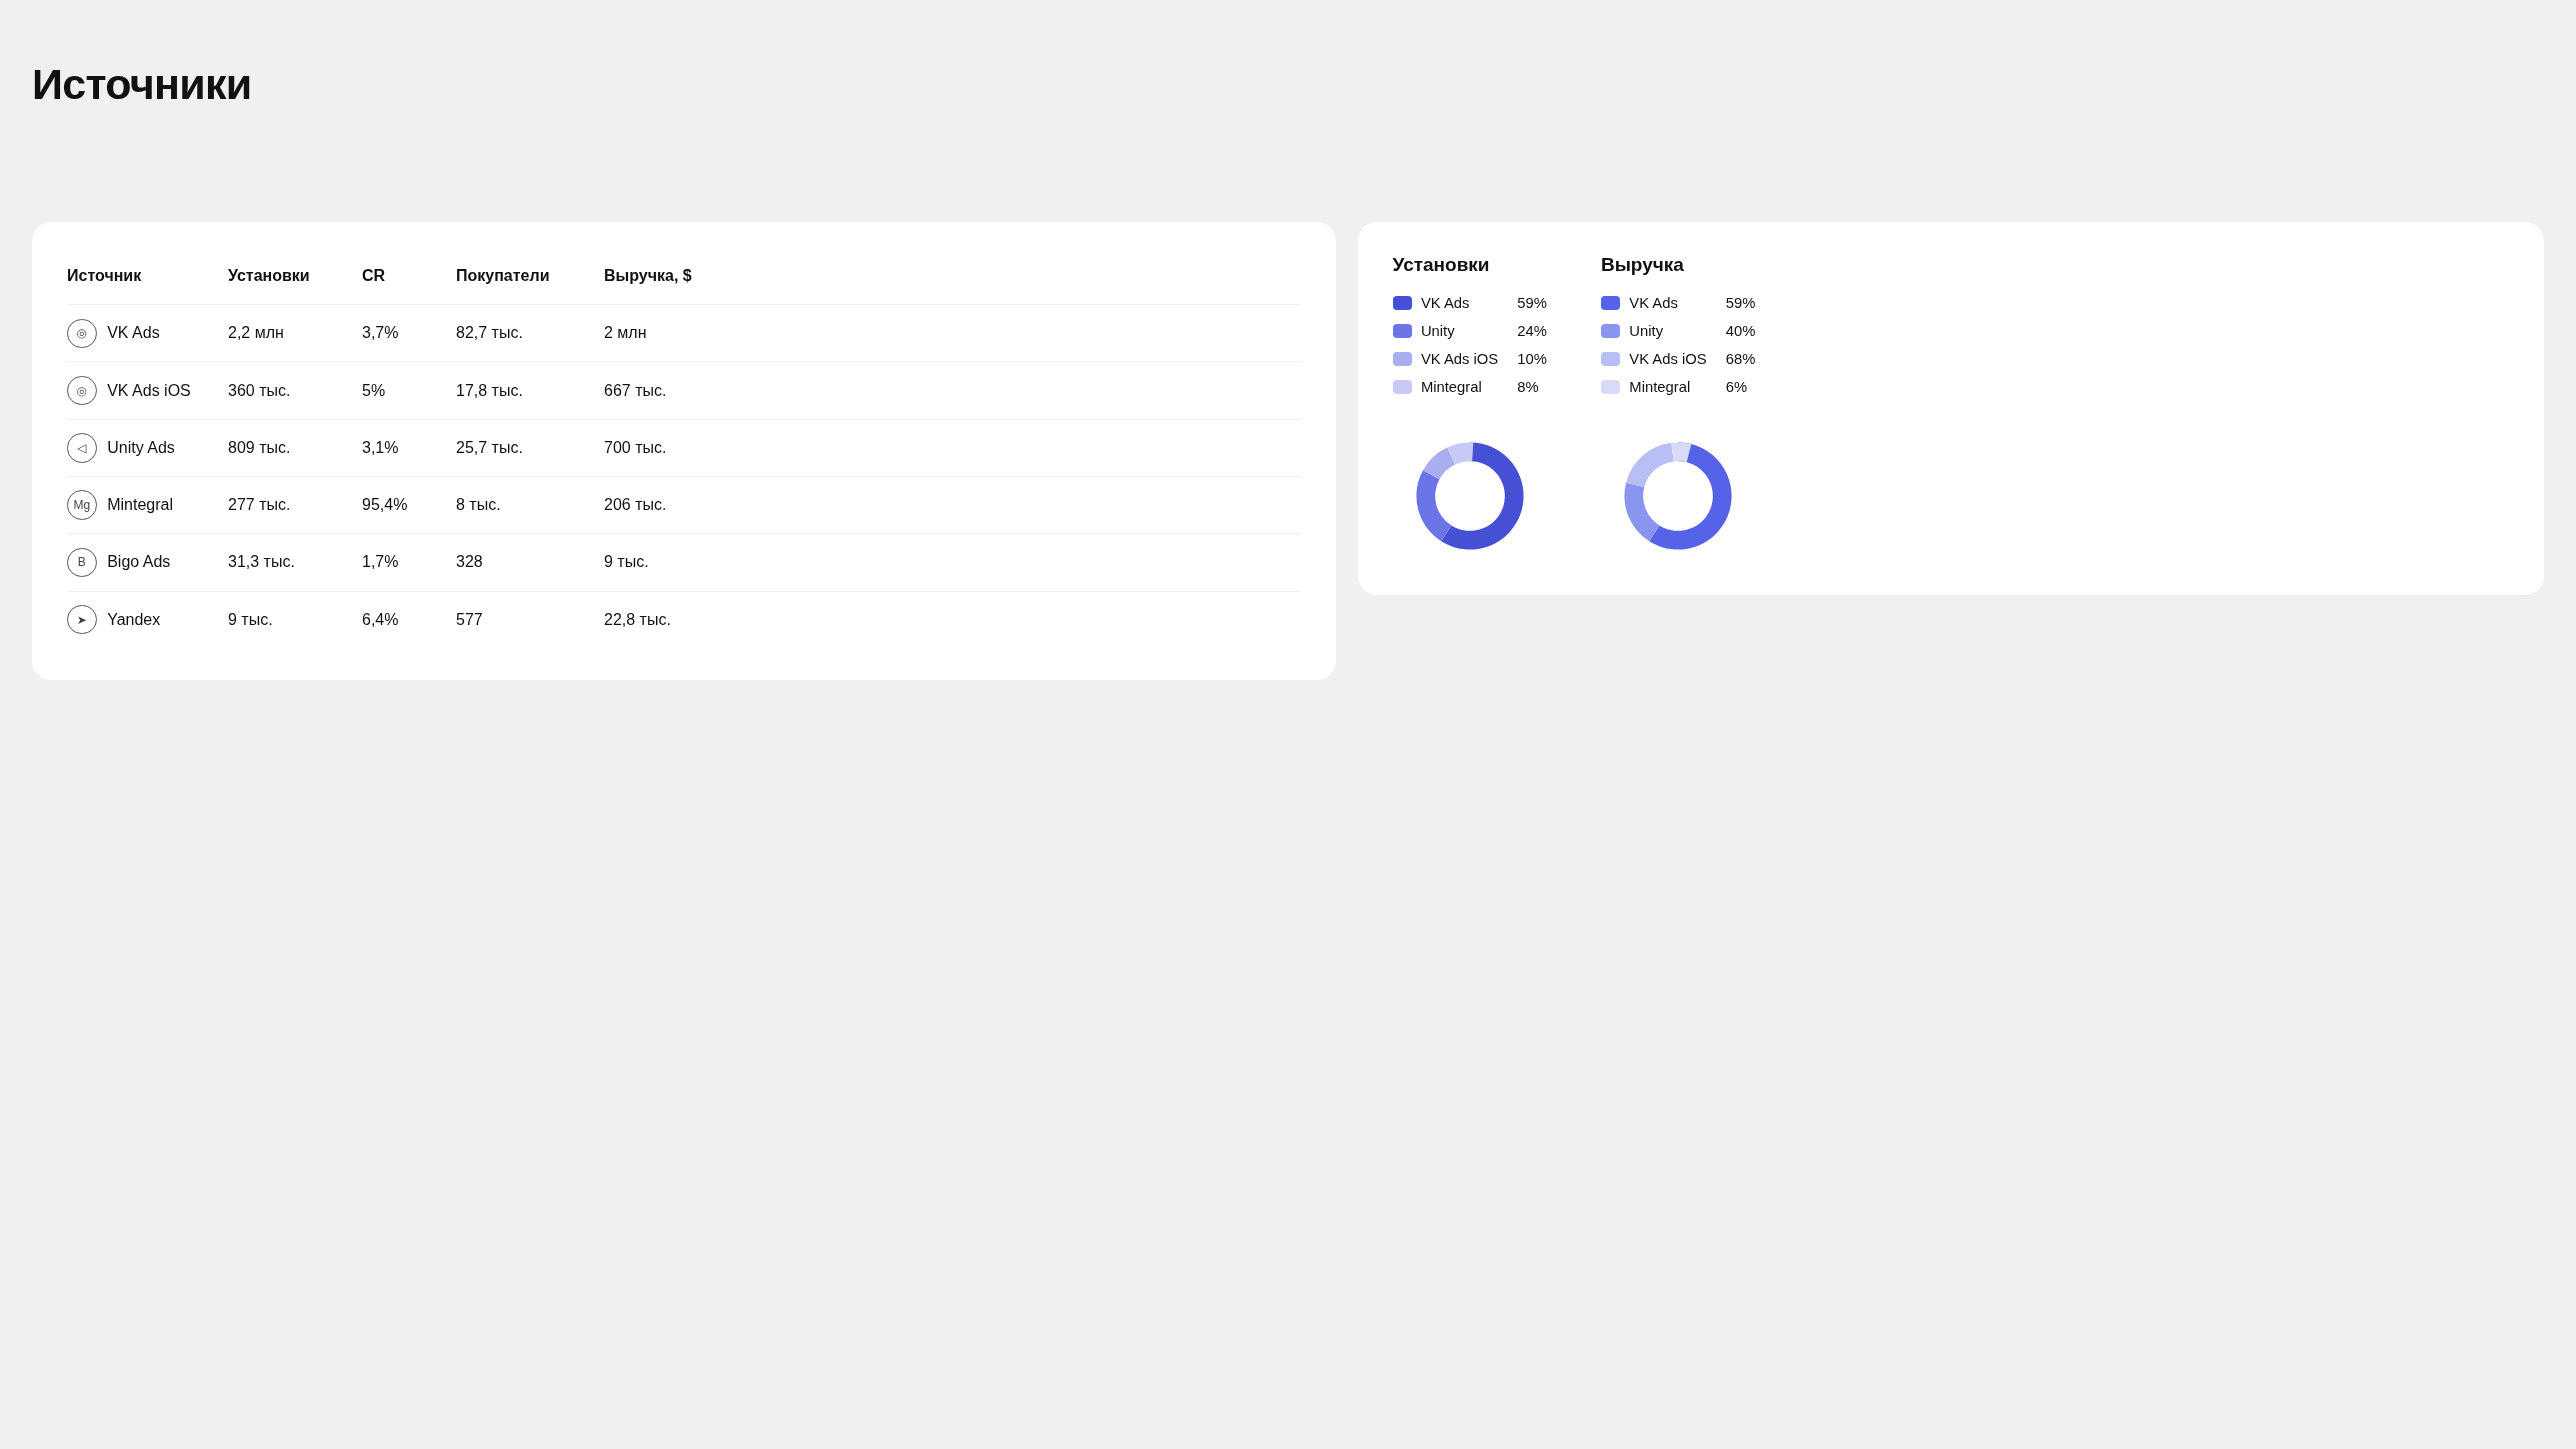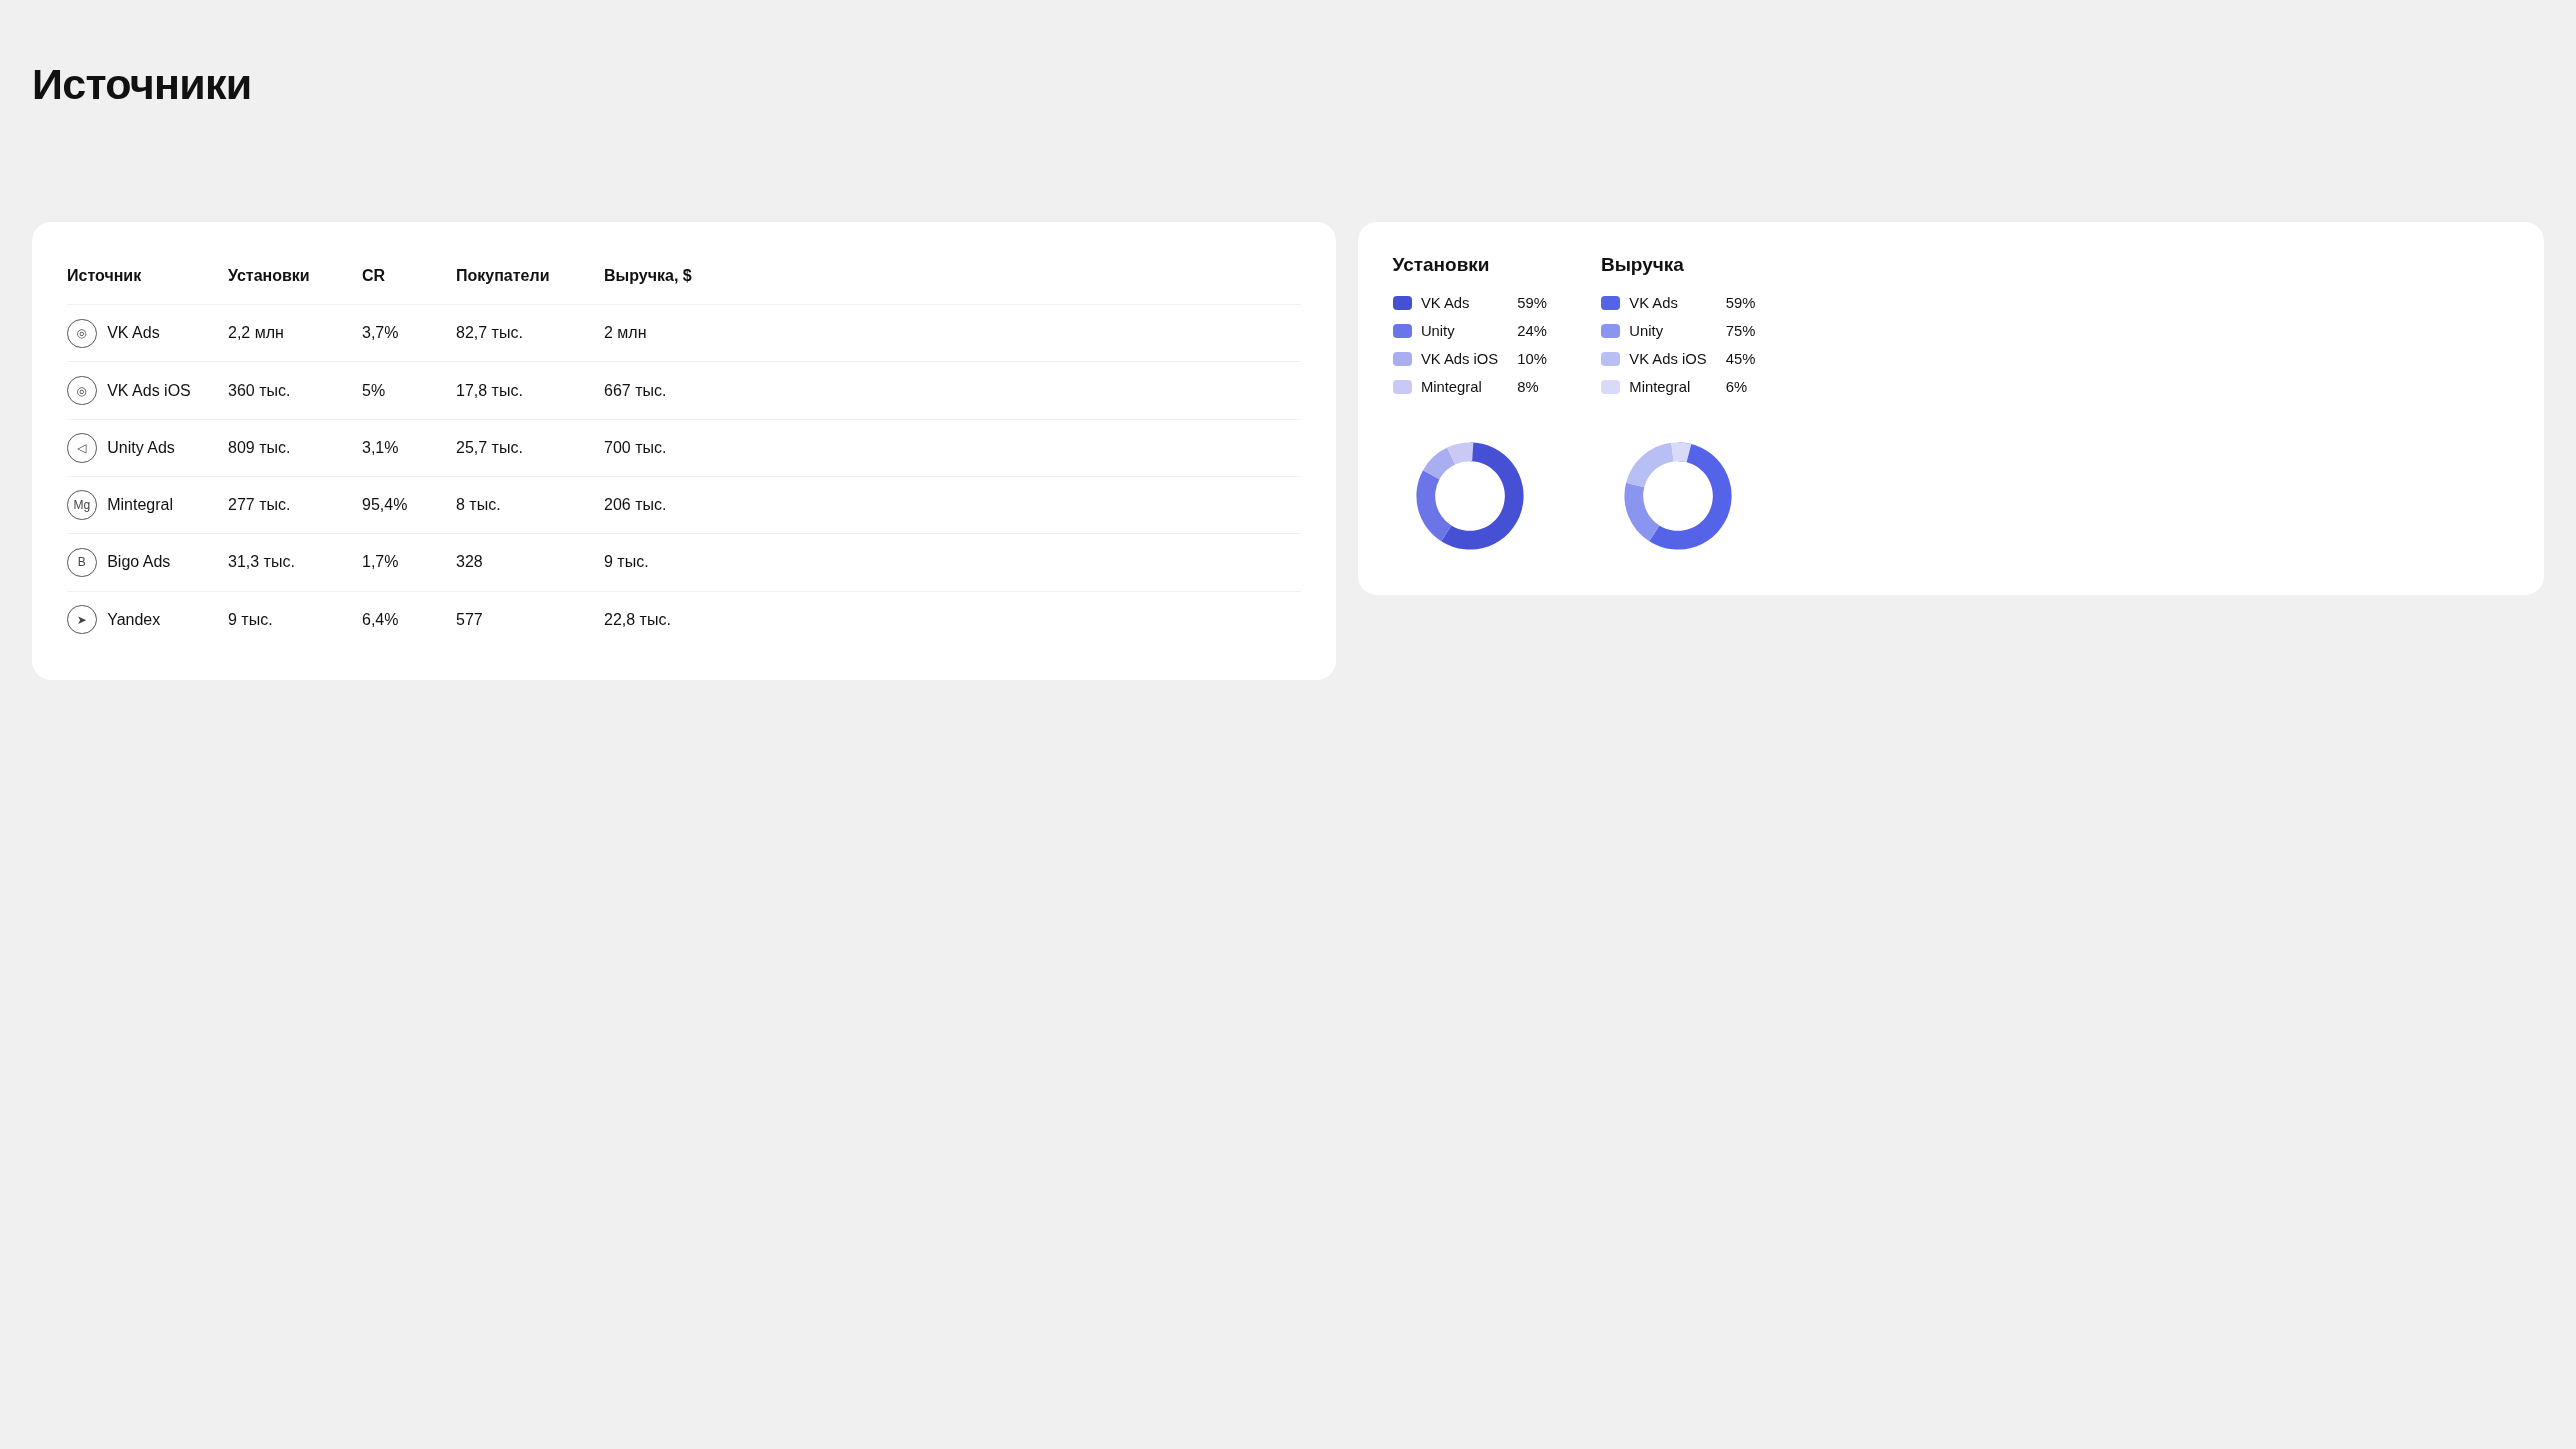--- a/index.html
+++ b/index.html
@@ -309,26 +309,26 @@
         <div class="chart-section-title">Выручка</div>
         <div class="legend" id="revenue-legend">
             <div class="legend-item">
               <div class="legend-dot" style="background: rgb(85, 99, 232);"></div>
               <span class="legend-label">VK Ads</span>
               <span class="legend-pct">59%</span>
             </div>
             <div class="legend-item">
               <div class="legend-dot" style="background: rgb(138, 149, 240);"></div>
               <span class="legend-label">Unity</span>
-              <span class="legend-pct">75%</span>
+              <span class="legend-pct">40%</span>
             </div>
             <div class="legend-item">
               <div class="legend-dot" style="background: rgb(184, 191, 245);"></div>
               <span class="legend-label">VK Ads iOS</span>
-              <span class="legend-pct">45%</span>
+              <span class="legend-pct">68%</span>
             </div>
             <div class="legend-item">
               <div class="legend-dot" style="background: rgb(216, 218, 248);"></div>
               <span class="legend-label">Mintegral</span>
               <span class="legend-pct">6%</span>
             </div>
           </div>
         <div class="donut-wrapper">
           <svg id="revenue-svg" viewBox="0 0 200 200">
               <path d="

